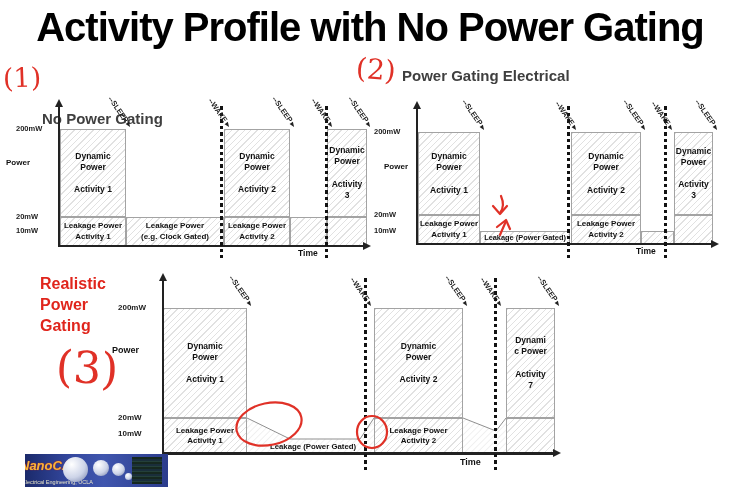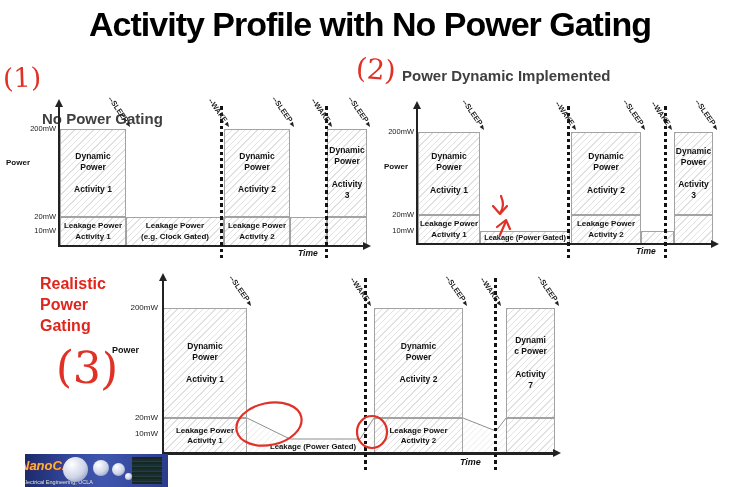--- a/index.html
+++ b/index.html
@@ -1,44 +1,44 @@
 <!DOCTYPE html>
 <html><head>
 <meta charset="utf-8">
 <style>
   html,body{margin:0;padding:0;background:#fff;}
   .slide{position:relative;width:740px;height:487px;background:#fff;overflow:hidden;
          font-family:"Liberation Sans",sans-serif;color:#111;}
   .abs{position:absolute;}
   .pre{white-space:pre-line;}
   .nowrap{white-space:nowrap;}
-  .title{left:0;top:5px;width:740px;text-align:center;font-size:34px;font-weight:bold;
+  .title{left:0;top:5px;width:740px;text-align:center;font-size:40px;font-weight:bold;
          letter-spacing:-1px;color:#000;}
   .heading{font-size:15px;font-weight:bold;color:#3f3f3f;}
   .mark{color:#e03127;font-family:"DejaVu Serif",serif;line-height:1;}
   .realistic{color:#e0251c;font-weight:bold;font-size:16px;line-height:1.32;}
   .refnote{font-size:16px;font-weight:bold;color:#23233a;}
   
   .hatch{background-color:#fff;
          background-image:repeating-linear-gradient(135deg,rgba(70,70,70,0.16) 0 1px,rgba(0,0,0,0) 1px 4.5px);
          border:1px solid #a3a3a3;box-sizing:border-box;}
   .blk{display:flex;align-items:center;justify-content:center;text-align:center;}
   .blab{font-weight:bold;font-size:8.5px;line-height:1.3;color:#111;}
   .small{font-size:8px;}
   .tiny{font-size:7.4px;}
   
   .vaxis{width:2px;background:#222;z-index:5;}
   .haxis{height:2px;background:#222;z-index:5;}
   .arr-up{width:0;height:0;border-left:4px solid transparent;border-right:4px solid transparent;
           border-bottom:8px solid #222;z-index:5;}
   .arr-right{width:0;height:0;border-top:4px solid transparent;border-bottom:4px solid transparent;
           border-left:8px solid #222;z-index:5;}
-  .axlab{font-size:7.5px;color:#222;text-align:right;}
+  .axlab{font-size:7.5px;color:#222;font-weight:bold;}
   .axlab-l{font-size:8px;color:#111;font-weight:bold;}
-  .timelab{font-size:8.5px;font-weight:bold;color:#111;z-index:6;font-style:italic;}
+  .timelab{font-size:8.5px;font-weight:bold;color:#111;z-index:6;}
   
   .vdash{width:3px;z-index:8;
          background-image:repeating-linear-gradient(180deg,#121212 0 3.5px,transparent 3.5px 6.5px);}
   
   .ev{width:0;height:0;z-index:9;}
   .evlab{position:absolute;right:-1px;bottom:0;transform-origin:100% 100%;transform:rotate(55deg);
          display:flex;align-items:center;gap:1px;font-size:7.5px;font-weight:600;color:#222;white-space:nowrap;}
   .evarr{width:0;height:0;border-left:5px solid #222;border-top:2.5px solid transparent;
          border-bottom:2.5px solid transparent;}
   .redsvg{left:0;top:0;z-index:20;pointer-events:none;}
@@ -140,21 +140,21 @@
     <div class="abs ev" style="left:366px;top:129px;">
       <div class="evlab">
           <span>--SLEEP</span>
           <span class="evarr"></span>
         </div>
       </div>
   </div>
 
   <div>
     <div class="abs mark" style="left:356px;top:56px;font-size:28px;transform:rotate(5deg);">(2)</div>
-    <div class="abs heading" style="left:402px;top:67px;">Power Dynamic Implemented</div>
+    <div class="abs heading" style="left:402px;top:67px;">Power Gating Electrical</div>
 
     <div class="abs hatch blk" style="left:418px;top:132px;width:62px;height:83px;">
       <span class="blab pre">Dynamic
 Power
 
 Activity 1</span>
       </div>
     <div class="abs hatch blk" style="left:418px;top:215px;width:62px;height:29px;">
       <span class="blab small pre">Leakage Power
 Activity 1</span>

